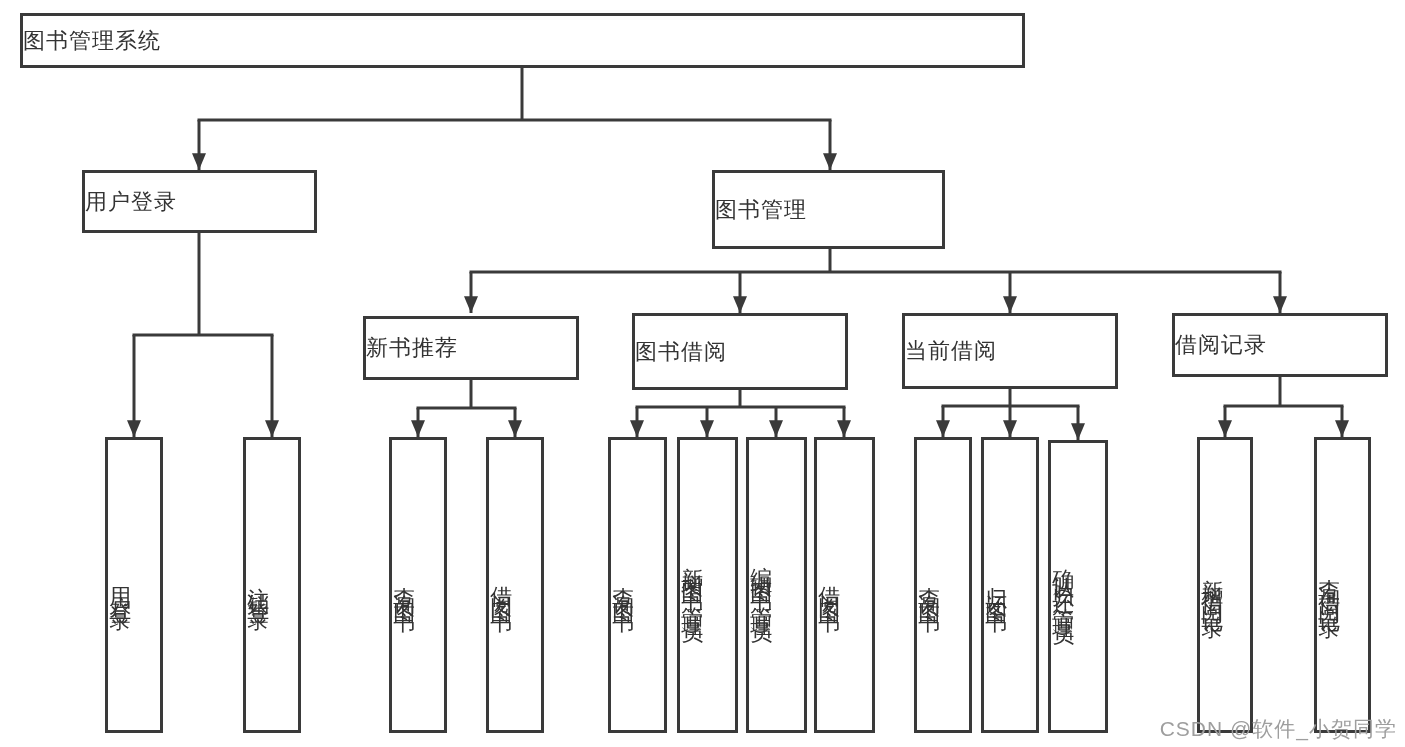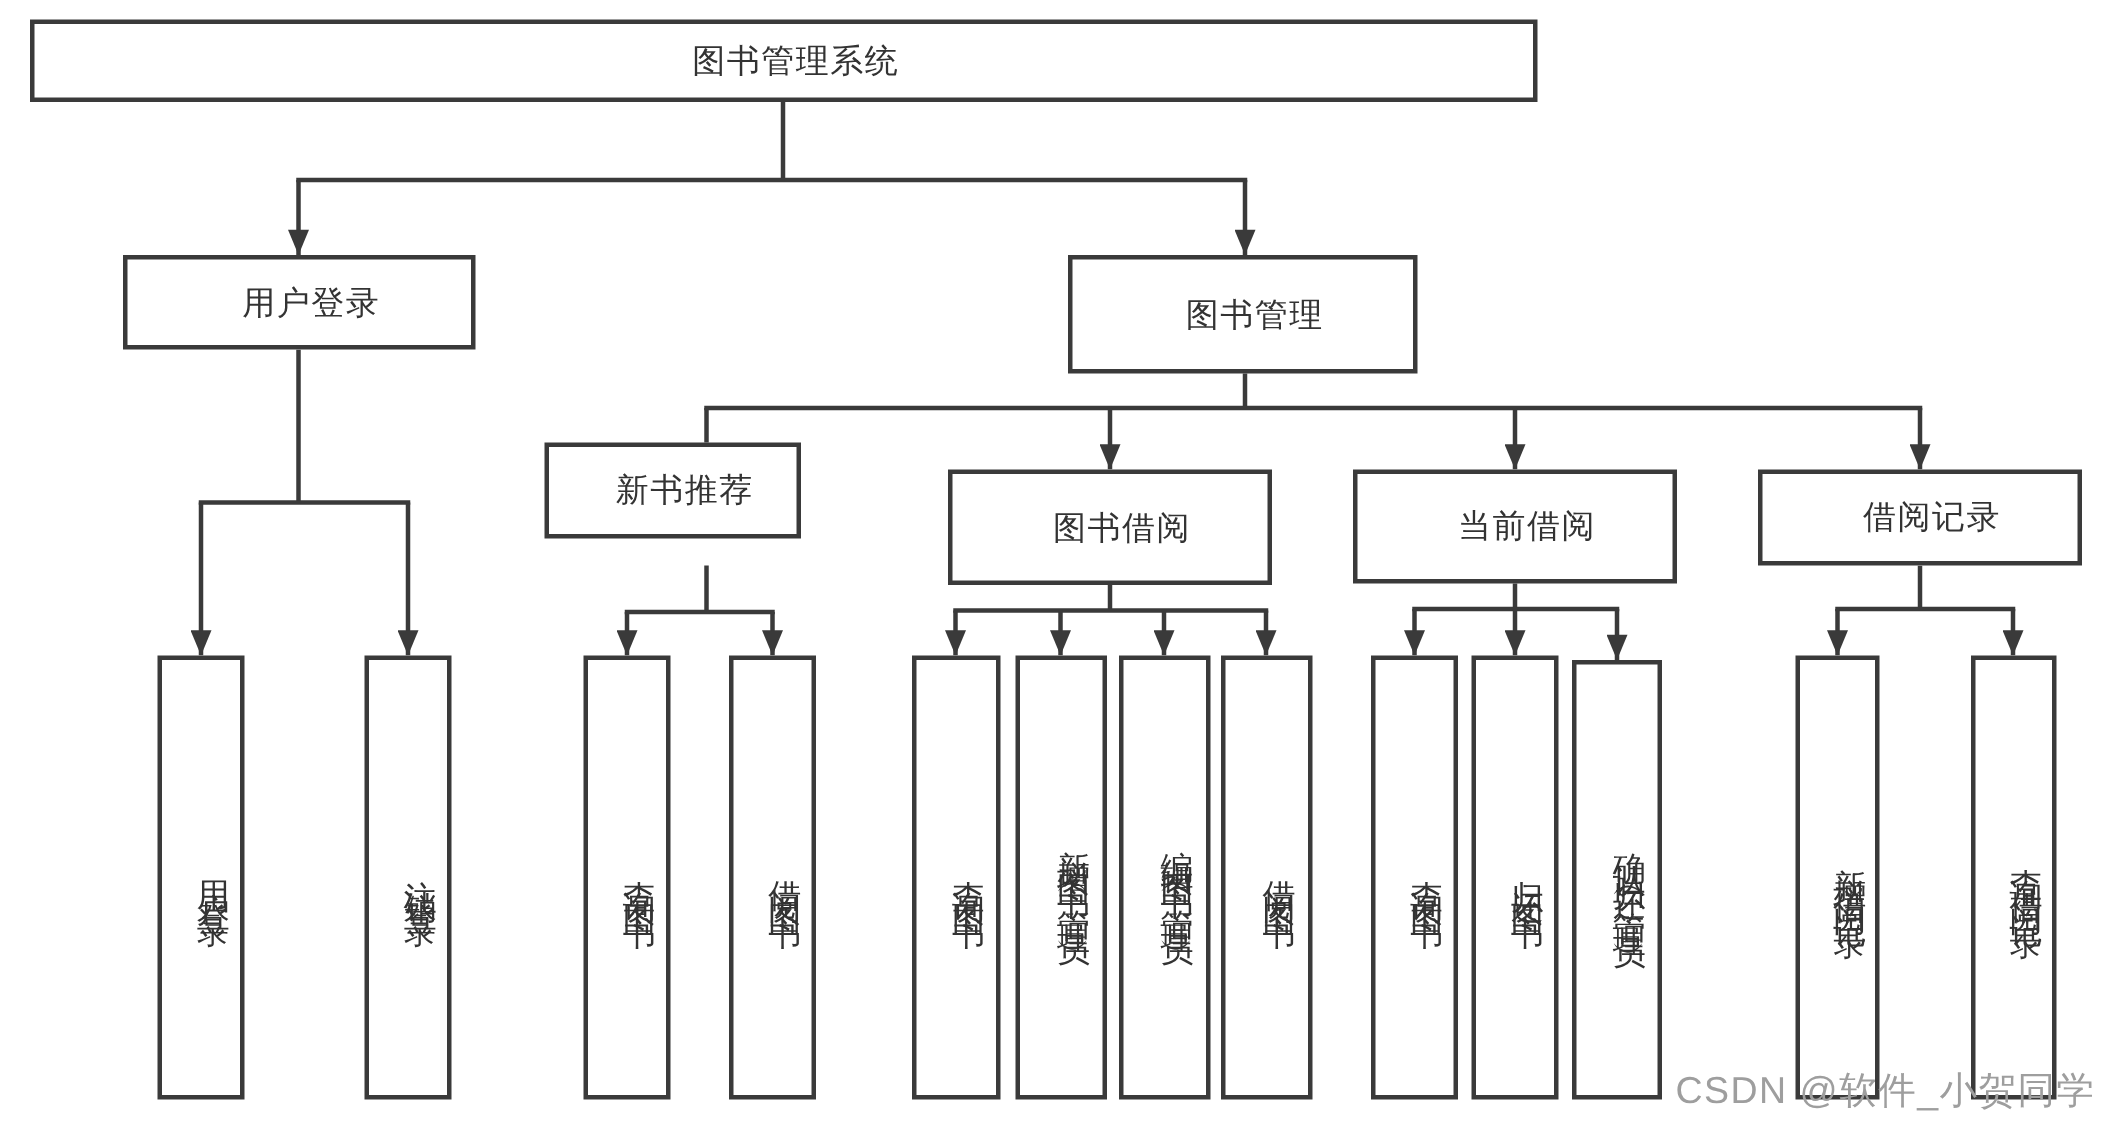--- a/index.html
+++ b/index.html
@@ -3,31 +3,31 @@
 <meta charset="utf-8">
 <style>
   html,body{margin:0;padding:0;background:#ffffff;}
   .canvas{
     position:relative;width:1405px;height:747px;background:#ffffff;
     font-family:"Liberation Sans", sans-serif;overflow:hidden;
   }
   .wires{position:absolute;left:0;top:0;width:1405px;height:747px;}
   .node{
     position:absolute;box-sizing:border-box;border:3px solid #3a3a3a;
-    background:#ffffff;display:flex;align-items:center;justify-content:center;
-    color:#333333;z-index:2;padding-left:16px;
+    background:#ffffff;display:flex;align-items:center;justify-content:flex-start;
+    color:#333333;z-index:2;
   }
   .hnode .lbl{font-size:22px;letter-spacing:1px;white-space:nowrap;color:#333333;}
   .vnode .lbl{
     writing-mode:vertical-rl;text-orientation:mixed;
     font-size:22px;letter-spacing:8px;line-height:1.1;color:#333333;
   }
   .watermark{
     position:absolute;right:8px;bottom:4px;z-index:6;
-    font-size:25px;color:#9e9e9e;letter-spacing:1px;white-space:nowrap;
+    font-size:21px;color:#9e9e9e;letter-spacing:1px;white-space:nowrap;
   }
 </style>
 </head>
 <body>
 
 <div class="canvas">
 
   <svg class="wires" width="1405" height="747" viewBox="0 0 1405 747" xmlns="http://www.w3.org/2000/svg">
     <defs>
       <marker id="ah" viewBox="0 0 12 10" refX="12" refY="5" markerUnits="userSpaceOnUse" markerWidth="22" markerHeight="14" orient="auto">
@@ -82,21 +82,21 @@
     <span class="lbl">图书管理系统</span>
   </div>
 
   <div class="node hnode" style="left:82px;top:170px;width:235px;height:63px">
     <span class="lbl">用户登录</span>
   </div>
   <div class="node hnode" style="left:712px;top:170px;width:233px;height:79px">
     <span class="lbl">图书管理</span>
   </div>
 
-  <div class="node hnode" style="left:363px;top:295px;width:171px;height:64px">
+  <div class="node hnode" style="left:363px;top:316px;width:216px;height:64px">
     <span class="lbl">新书推荐</span>
   </div>
   <div class="node hnode" style="left:632px;top:313px;width:216px;height:77px">
     <span class="lbl">图书借阅</span>
   </div>
   <div class="node hnode" style="left:902px;top:313px;width:216px;height:76px">
     <span class="lbl">当前借阅</span>
   </div>
   <div class="node hnode" style="left:1172px;top:313px;width:216px;height:64px">
     <span class="lbl">借阅记录</span>

